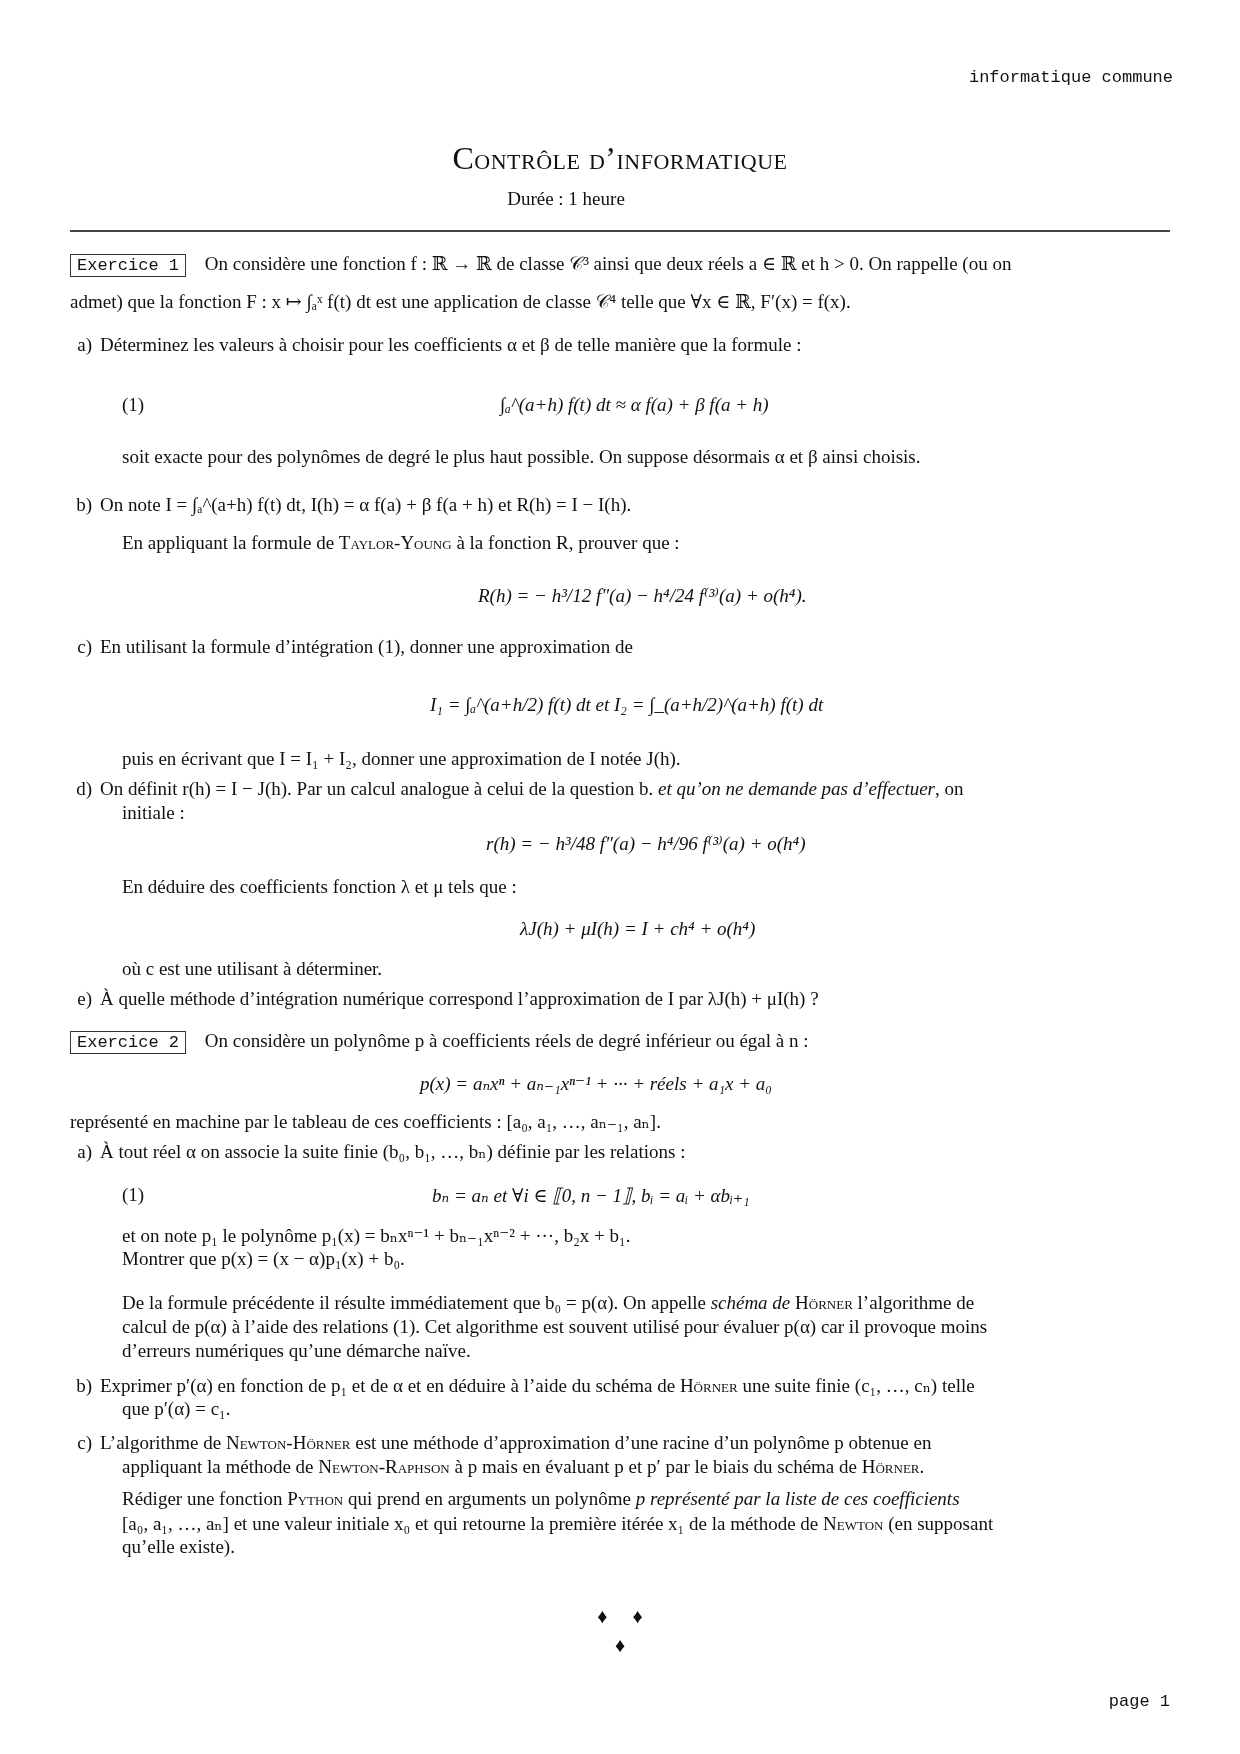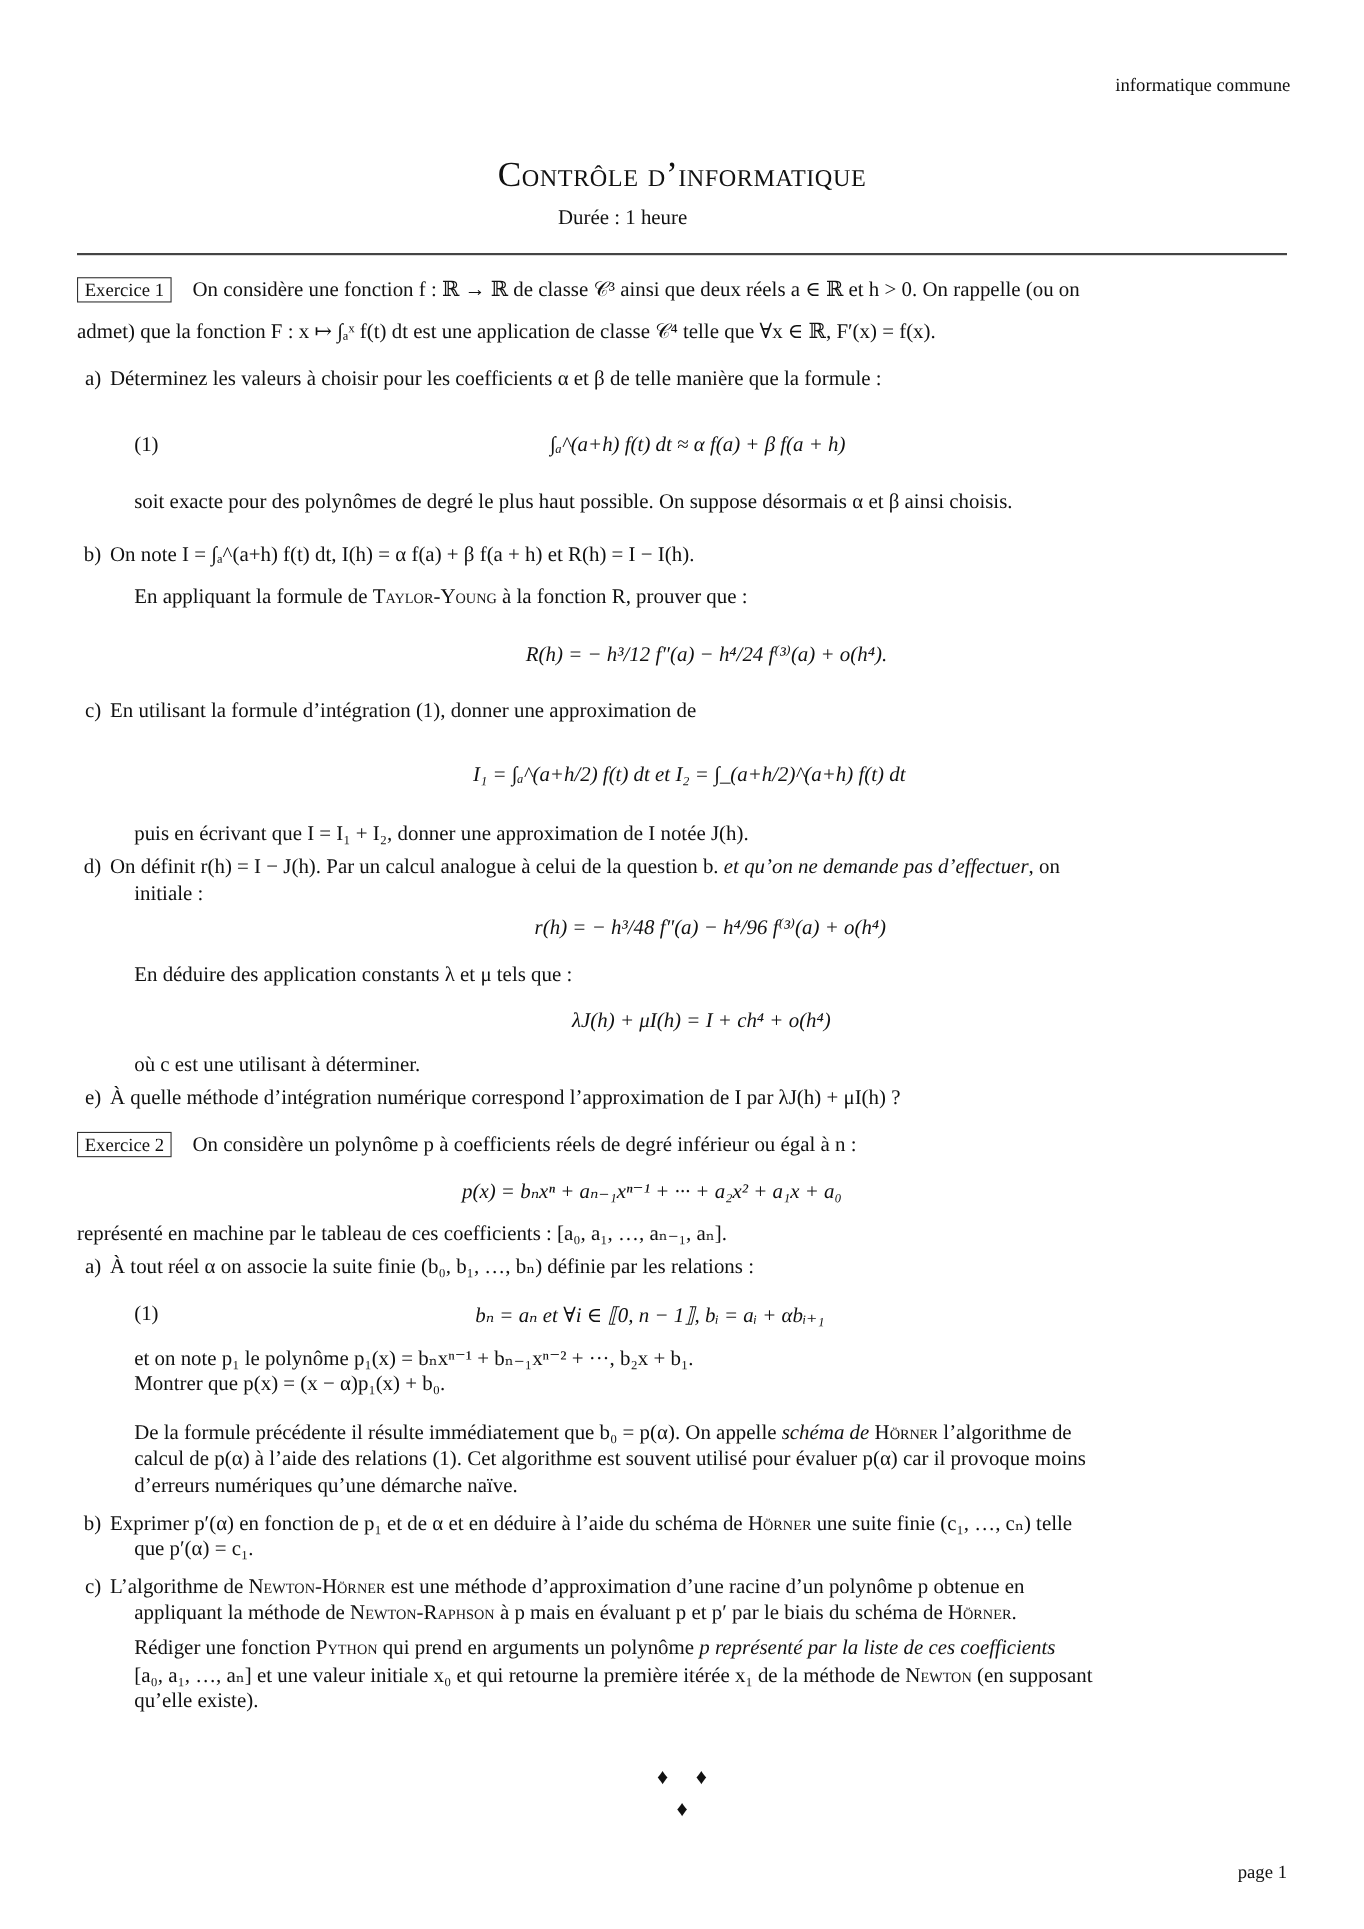--- a/index.html
+++ b/index.html
@@ -1,18 +1,18 @@
 <!DOCTYPE html>
 <html><head>
 <meta charset="utf-8">
 <style>
   html, body { margin:0; padding:0; background:#ffffff; }
   body { width:1240px; height:1754px; position:relative; overflow:hidden;
          font-family:"Liberation Serif","DejaVu Serif",serif; color:#111; font-size:19px; }
-  .sans { font-family:Liberation Serif, serif; }
+  .sans { font-family:Liberation Mono, monospace; }
   .abs { position:absolute; }
   .hdr { right:67px; top:68px; font-size:17px; }
   .title { left:0; width:1240px; top:140px; text-align:center; font-size:32px; font-variant:small-caps; letter-spacing:0.5px; }
   .subtitle { left:0; width:1132px; top:188px; text-align:center; font-size:19px; }
   .rule { left:70px; width:1100px; top:230px; height:0; border-top:2px solid #444; }
   .exbox { border:1.4px solid #333; padding:1px 6px; font-size:17px; }
   .line { white-space:nowrap; }
   .it { font-style:italic; }
   .sc { font-variant:small-caps; }
   .lbl { display:inline-block; width:30px; text-align:right; margin-right:8px; }
@@ -52,33 +52,33 @@
   <span class="lbl">c)</span><span>En utilisant la formule d’intégration (1), donner une approximation de</span>
 </div>
 <div class="abs line it" style="left:430px; top:694px;">I₁ = ∫ₐ^(a+h/2) f(t) dt     et     I₂ = ∫_(a+h/2)^(a+h) f(t) dt</div>
 <div class="abs line" style="left:122px; top:748px;">puis en écrivant que I = I₁ + I₂, donner une approximation de I notée J(h).</div>
 
 <div class="abs line" style="left:62px; top:778px;">
   <span class="lbl">d)</span><span>On définit r(h) = I − J(h). Par un calcul analogue à celui de la question b. </span><span class="it">et qu’on ne demande pas d’effectuer</span><span>, on</span>
 </div>
 <div class="abs line" style="left:122px; top:802px;">initiale :</div>
 <div class="abs line it" style="left:486px; top:832px;">r(h) = − h³/48 f″(a) − h⁴/96 f⁽³⁾(a) + o(h⁴)</div>
-<div class="abs line" style="left:122px; top:876px;">En déduire des application constants λ et μ tels que :</div>
+<div class="abs line" style="left:122px; top:876px;">En déduire des coefficients fonction λ et μ tels que :</div>
 <div class="abs line it" style="left:520px; top:918px;">λJ(h) + μI(h) = I + ch⁴ + o(h⁴)</div>
 <div class="abs line" style="left:122px; top:958px;">où c est une utilisant à déterminer.</div>
 
 <div class="abs line" style="left:62px; top:988px;">
   <span class="lbl">e)</span><span>À quelle méthode d’intégration numérique correspond l’approximation de I par λJ(h) + μI(h) ?</span>
 </div>
 
 <div class="abs line" style="left:70px; top:1030px;">
   <span class="exbox sans">Exercice 2</span>
   <span style="margin-left:14px;">On considère un polynôme p à coefficients réels de degré inférieur ou égal à n :</span>
 </div>
-<div class="abs line it" style="left:420px; top:1072px;">p(x) = bₙxⁿ + aₙ₋₁xⁿ⁻¹ + ··· + a₂x² + a₁x + a₀</div>
+<div class="abs line it" style="left:420px; top:1072px;">p(x) = aₙxⁿ + aₙ₋₁xⁿ⁻¹ + ··· + réels + a₁x + a₀</div>
 <div class="abs line" style="left:70px; top:1110px;">représenté en machine par le tableau de ces coefficients : [a₀, a₁, …, aₙ₋₁, aₙ].</div>
 
 <div class="abs line" style="left:62px; top:1140px;">
   <span class="lbl">a)</span><span>À tout réel α on associe la suite finie (b₀, b₁, …, bₙ) définie par les relations :</span>
 </div>
 <div class="abs line" style="left:122px; top:1184px;">(1)</div>
 <div class="abs line it" style="left:432px; top:1184px;">bₙ = aₙ      et      ∀i ∈ ⟦0, n − 1⟧, bᵢ = aᵢ + αbᵢ₊₁</div>
 <div class="abs line" style="left:122px; top:1224px;">et on note p₁ le polynôme p₁(x) = bₙxⁿ⁻¹ + bₙ₋₁xⁿ⁻² + ···, b₂x + b₁.</div>
 <div class="abs line" style="left:122px; top:1248px;">Montrer que p(x) = (x − α)p₁(x) + b₀.</div>
 <div class="abs line" style="left:122px; top:1292px;">

